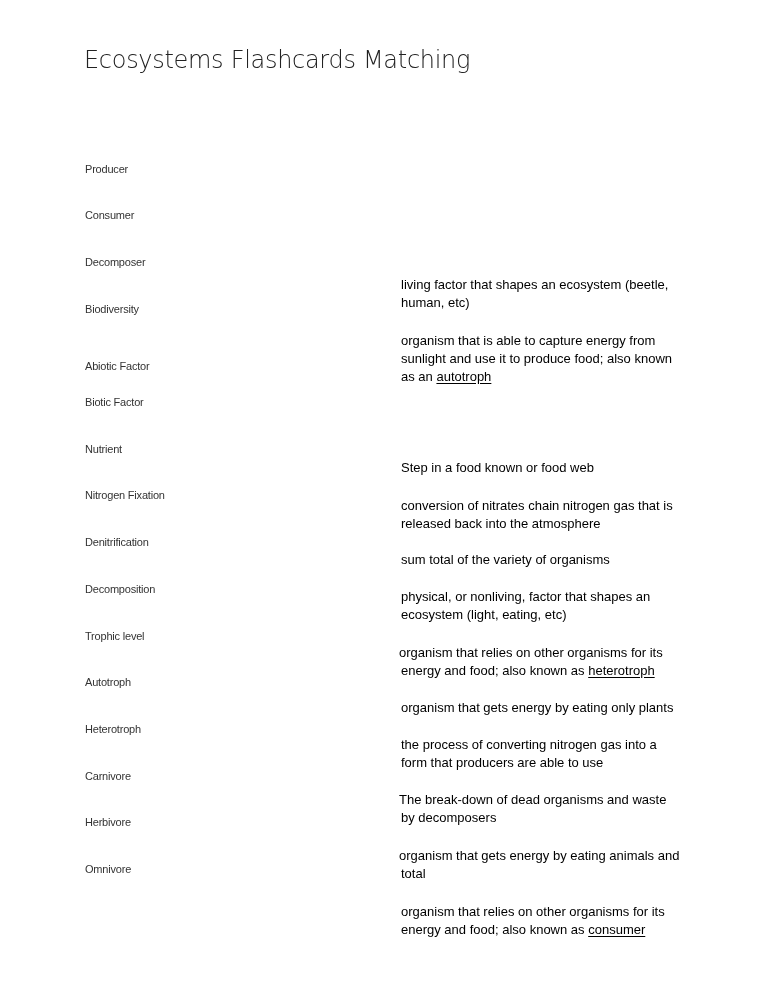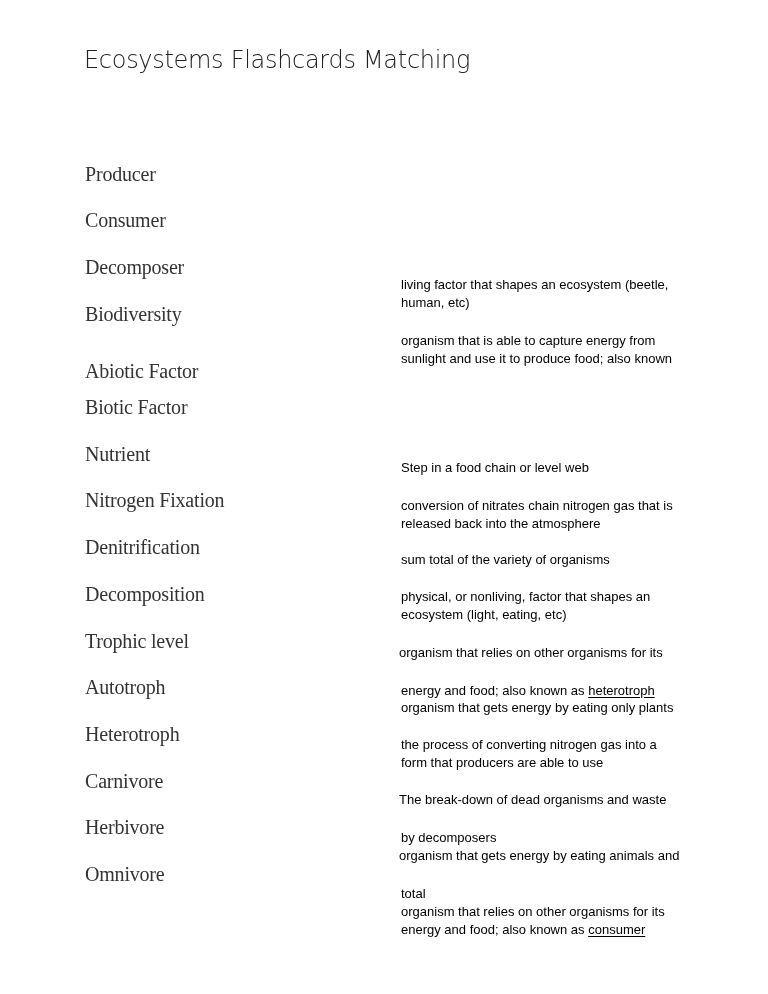--- a/index.html
+++ b/index.html
@@ -6,32 +6,32 @@
     body { width: 768px; height: 994px; position: relative; overflow: hidden; }
     .page { position: absolute; left: 0; top: 0; width: 640px; height: 994px; }
     .title {
       position: absolute; left: 84px; top: 46px;
       font-family: "DejaVu Sans", sans-serif; font-weight: 300;
       font-size: 24px; color: #222222; letter-spacing: -0.3px;
       white-space: nowrap;
     }
     .term {
       position: absolute; left: 85px;
-      font-family: Liberation Serif, serif;
-      font-size: 20px; color: #333333; letter-spacing: -0.2px;
+      font-family: Liberation Sans, sans-serif;
+      font-size: 11px; color: #333333; letter-spacing: -0.2px;
       white-space: nowrap;
     }
     .def {
       position: absolute; left: 401px; width: 310px;
       font-family: "Liberation Sans", sans-serif;
       font-size: 13px; line-height: 18px; color: #000000;
     }
     .def.outdent { left: 399px; }
     .def .l { display: block; white-space: nowrap; }
-    .def .l.in { padding-left: 2px; margin-top: 20px; }
+    .def .l.in { padding-left: 2px; }
     .u { text-decoration: underline; text-underline-offset: 2px; }
   </style>
 </head>
 <body>
 
 <div class="page">
   <div class="title">Ecosystems Flashcards Matching</div>
 
   <div class="term" style="top:163px">Producer</div>
   <div class="term" style="top:209px">Consumer</div>
@@ -50,23 +50,24 @@
   <div class="term" style="top:816px">Herbivore</div>
   <div class="term" style="top:863px">Omnivore</div>
 
   <div class="def" style="top:276px">
     <span class="l">living factor that shapes an ecosystem (beetle,</span>
     <span class="l">human, etc)</span>
   </div>
   <div class="def" style="top:332px">
     <span class="l">organism that is able to capture energy from</span>
     <span class="l">sunlight and use it to produce food; also known</span>
+    <span class="l"><span>as an </span><span class="u">autotroph</span></span>
   </div>
   <div class="def" style="top:459px">
-    <span class="l">Step in a food chain or level web</span>
+    <span class="l">Step in a food known or food web</span>
   </div>
   <div class="def" style="top:497px">
     <span class="l">conversion of nitrates chain nitrogen gas that is</span>
     <span class="l">released back into the atmosphere</span>
   </div>
   <div class="def" style="top:551px">
     <span class="l">sum total of the variety of organisms</span>
   </div>
   <div class="def" style="top:588px">
     <span class="l">physical, or nonliving, factor that shapes an</span>

